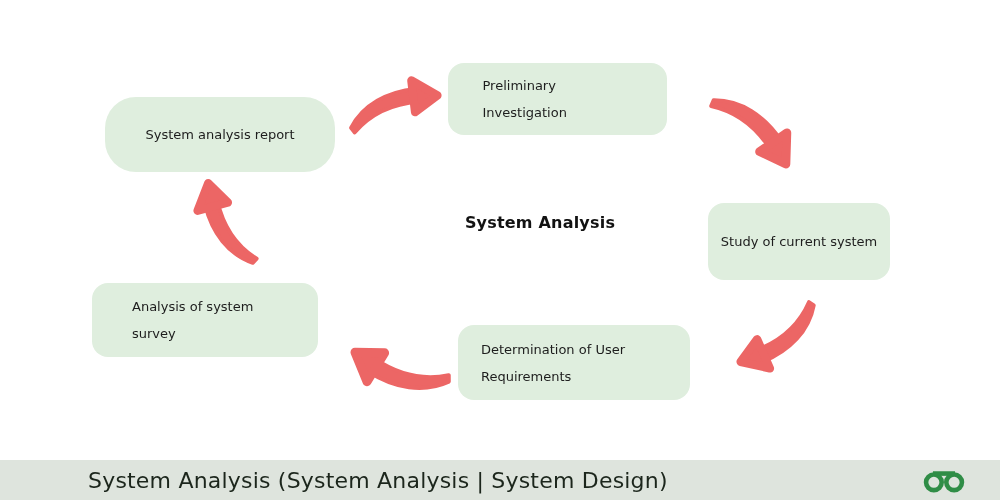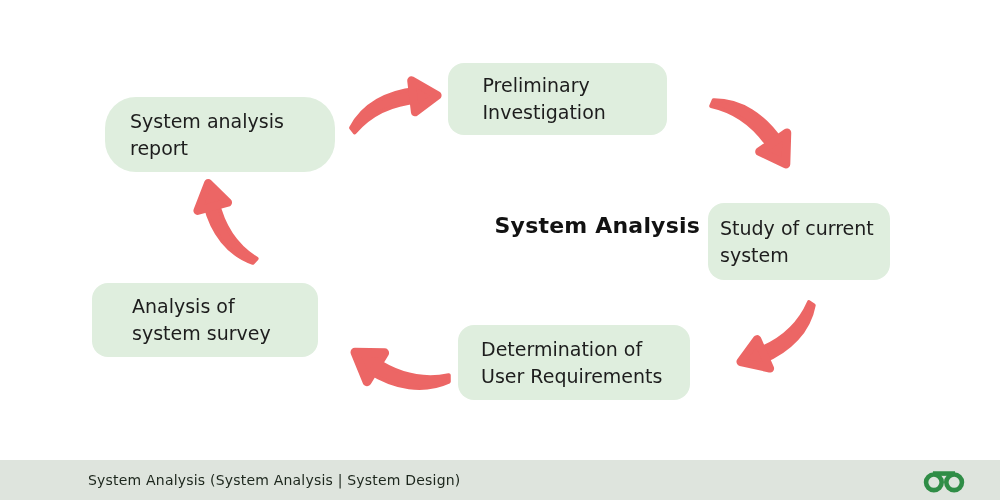--- a/index.html
+++ b/index.html
@@ -9,49 +9,49 @@
     background:#ffffff;
     overflow:hidden;
     font-family:"DejaVu Sans","Liberation Sans",sans-serif;
     color:var(--text,#1d1d1d);
   }
   .node{
     position:absolute;
     background:var(--node-fill,#dfeede);
     border-radius:16px;
     display:flex;align-items:center;justify-content:center;
-    font-size:19px;line-height:27px;
+    font-size:13px;line-height:27px;
     color:var(--text,#1d1d1d);
   }
   .node span{display:block;text-align:left;}
   .n-report{left:105px;top:97px;width:230px;height:75px;border-radius:31px;}
   .n-report span{max-width:180px;}
   .n-preliminary{left:448px;top:63px;width:219px;height:72px;}
   .n-preliminary span{max-width:150px;}
   .n-study{left:708px;top:203px;width:182px;height:77px;}
   .n-study span{max-width:158px;}
   .n-determination{left:458px;top:325px;width:232px;height:75px;}
   .n-determination span{max-width:186px;}
   .n-analysis{left:92px;top:283px;width:226px;height:74px;}
   .n-analysis span{max-width:146px;}
   .center-title{
     position:absolute;left:380px;top:213px;width:320px;
-    text-align:right;
-    font-size:22px;font-weight:bold;color:#121212;
+    text-align:center;
+    font-size:16px;font-weight:bold;color:#121212;
     letter-spacing:0.2px;
   }
   .arrow-layer{position:absolute;left:0;top:0;width:1000px;height:500px;pointer-events:none;}
   .footer{
     position:absolute;left:0;top:460px;width:1000px;height:40px;
     background:var(--footer-fill,#dee4dd);
     display:flex;align-items:center;
   }
   .footer-caption{
     margin-left:88px;
-    font-size:14px;color:#1c261c;
+    font-size:22px;color:#1c261c;
     letter-spacing:0.2px;
   }
   .gfg-logo{position:absolute;left:921px;top:466px;width:46px;height:28px;}
 </style>
 </head>
 <body>
 
 <div class="canvas">
 
   <div class="node n-report">

